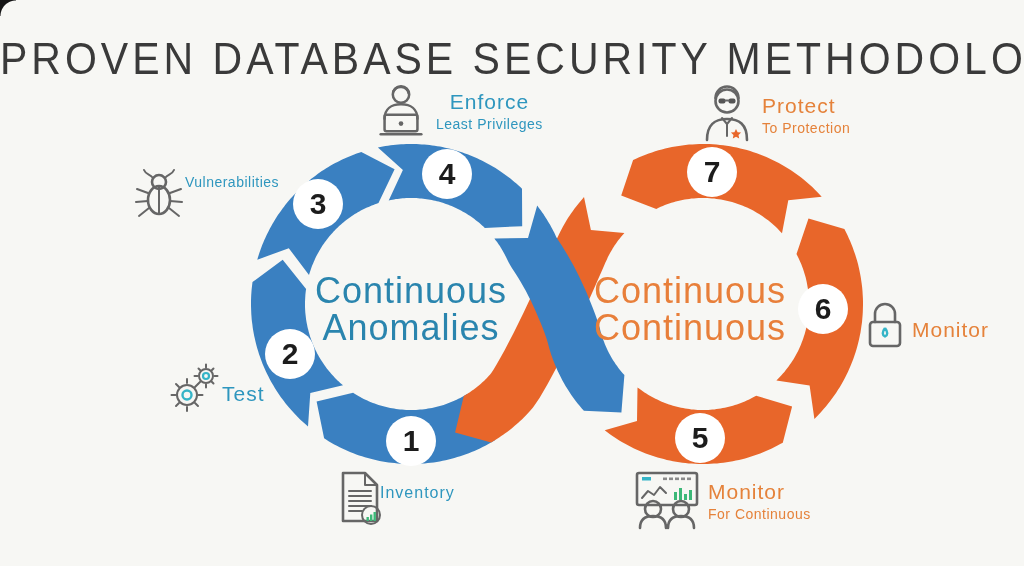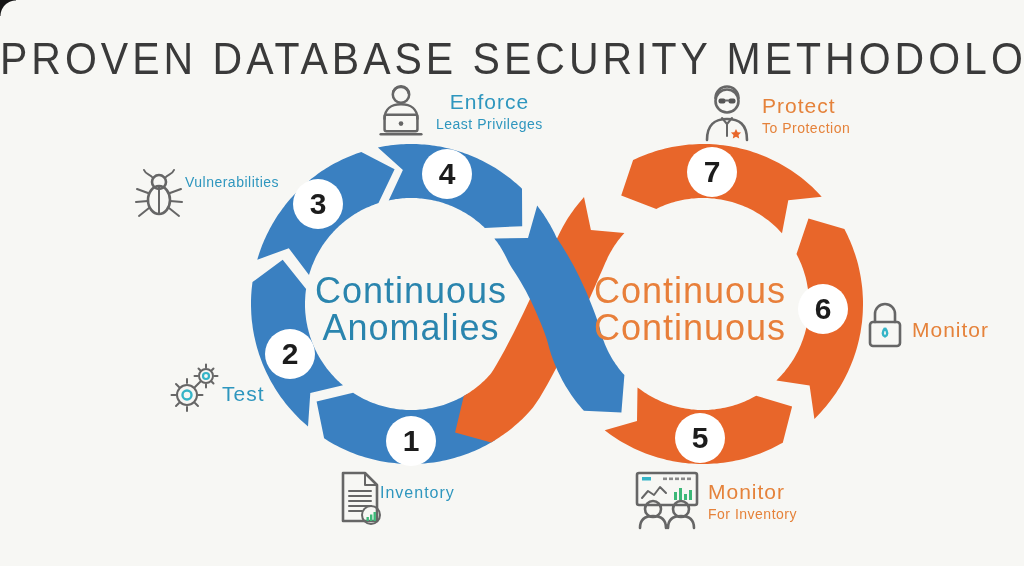--- a/index.html
+++ b/index.html
@@ -194,15 +194,15 @@
           <rect x="59" y="22" width="3" height="10"></rect>
         </g>
       <circle class="ic" cx="23" cy="41" r="8" fill="#f7f7f4"></circle>
       <path class="ic" d="M10,60 C10,51 16,48 23,48 C30,48 36,51 36,60" fill="#f7f7f4"></path>
       <circle class="ic" cx="51" cy="41" r="8" fill="#f7f7f4"></circle>
       <path class="ic" d="M38,60 C38,51 44,48 51,48 C58,48 64,51 64,60" fill="#f7f7f4"></path>
     </svg>
   </div>
   <div class="step-label orange" style="left:708px;top:480px;">
     <div class="primary">Monitor</div>
-    <div class="secondary">For Inventory</div>
+    <div class="secondary">For Continuous</div>
   </div>
 </div>
 
 </body></html>

